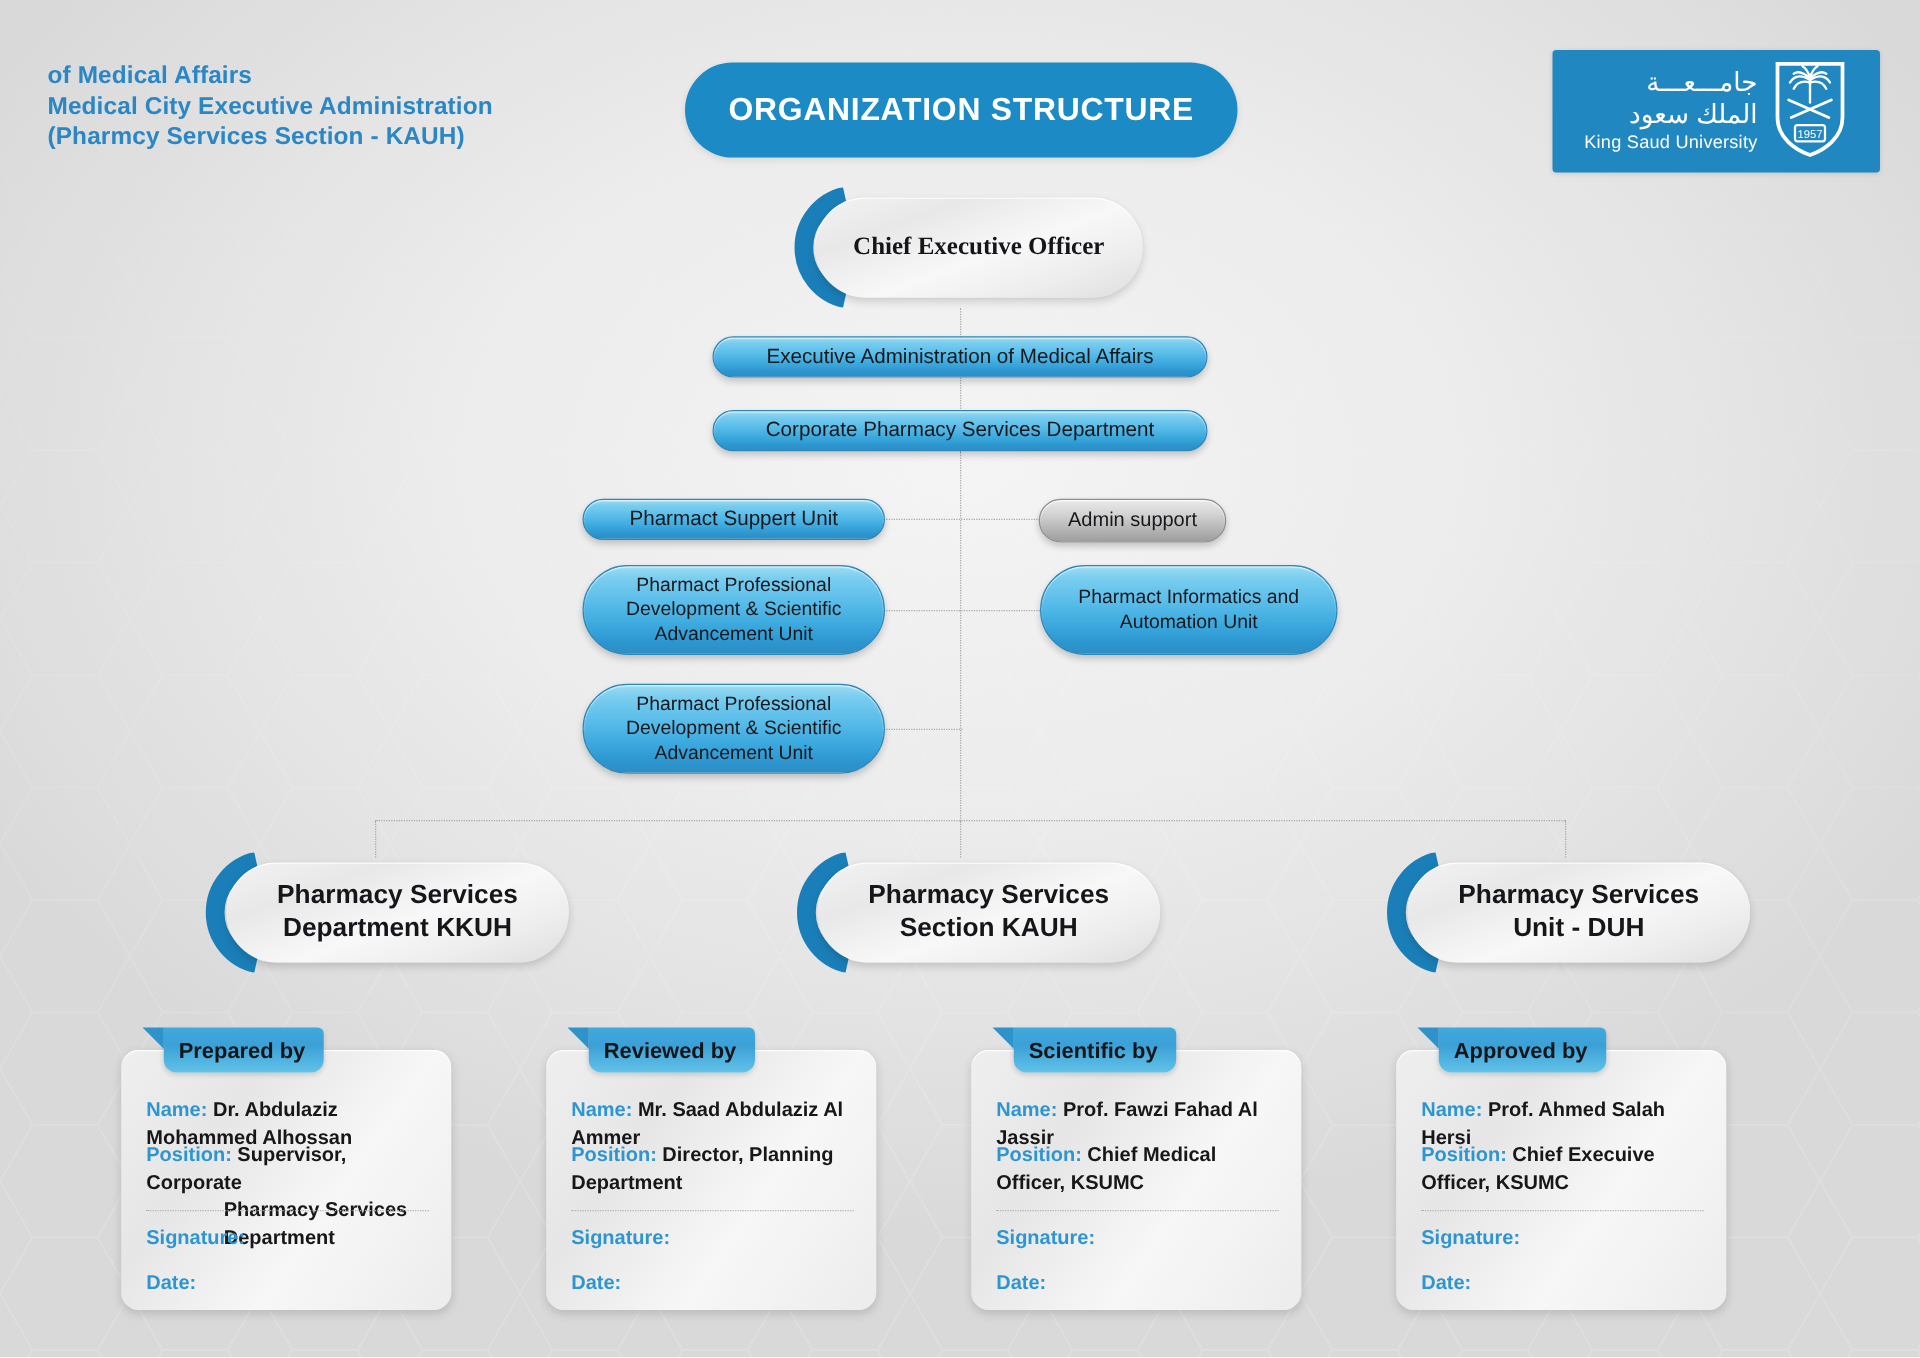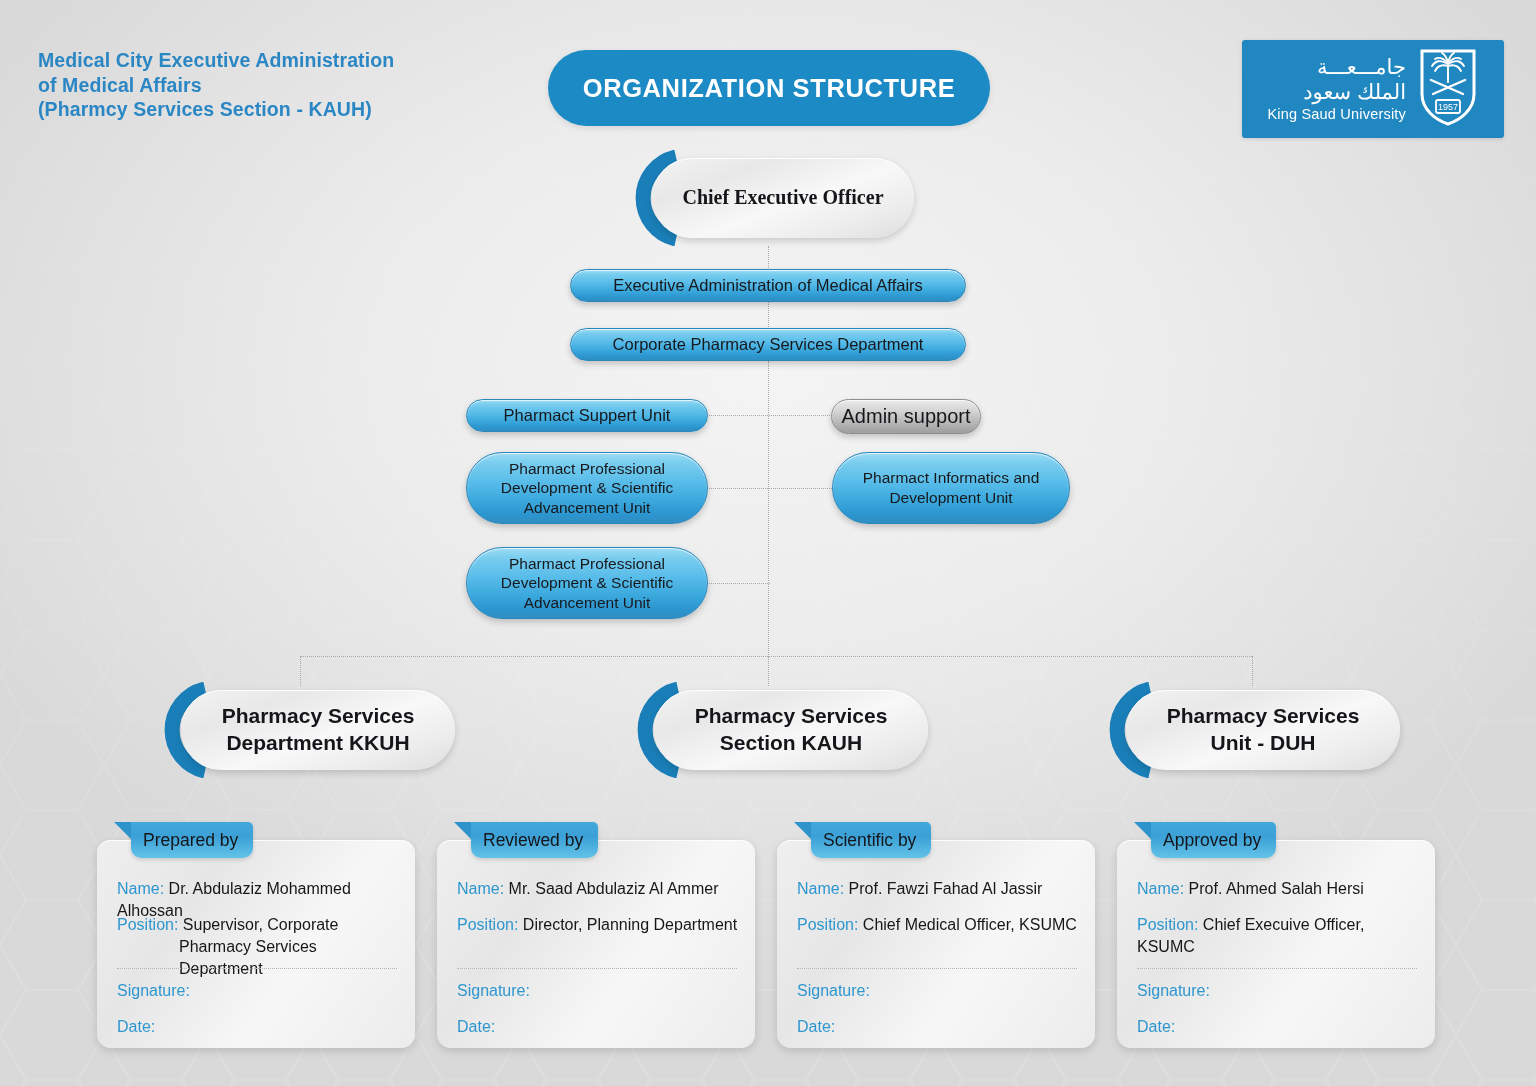--- a/index.html
+++ b/index.html
@@ -156,45 +156,46 @@
   .gpill {
     position: absolute;
     border-radius: 40px;
     background: linear-gradient(180deg, #e9e9e9 0%, #d5d5d5 32%, #b4b4b4 72%, #9e9e9e 100%);
     border: 1px solid #8e8e8e;
     box-shadow: 0 3px 6px rgba(0,0,0,.20), inset 0 1px 1px rgba(255,255,255,.85);
     display: flex;
     align-items: center;
     justify-content: center;
     color: #17181c;
-    font-size: 20px;
+    font-size: 16px;
   }
   #pill-admin { left: 831px; top: 399px; width: 148px; height: 33px; }
 
   
   .dline-v {
     position: absolute;
     width: 0;
     border-left: 1.5px dotted #a9a9ac;
   }
   .dline-h {
     position: absolute;
     height: 0;
     border-top: 1.5px dotted #a9a9ac;
   }
 
   
   .sigcard {
     position: absolute;
     top: 840px;
-    width: 318px;
+    width: 264px;
     height: 208px;
     border-radius: 14px;
     background: linear-gradient(125deg, #efefef 0%, #e6e6e6 30%, #f7f7f7 62%, #ececec 100%);
     box-shadow: 0 3px 8px rgba(0,0,0,.14), inset 0 1px 0 rgba(255,255,255,.9);
+    font-weight: bold;
   }
   #sig-1 { left: 97px; }
   #sig-2 { left: 437px; }
   #sig-3 { left: 777px; }
   #sig-4 { left: 1117px; }
 
   .sigtab {
     position: absolute;
     top: -18px;
     left: 34px;
@@ -256,22 +257,22 @@
         <stop offset="100%" stop-color="#fff" stop-opacity=".55"></stop>
       </linearGradient>
       <mask id="texmask">
         <rect x="0" y="0" width="1536" height="1086" fill="url(#texfade)"></rect>
       </mask>
     </defs>
     <rect x="0" y="0" width="1536" height="1086" fill="url(#hexpat)" mask="url(#texmask)"></rect>
   </svg>
 
   <div class="hdr-title">
+    <div>of Medical Affairs</div>
     <div>Medical City Executive Administration</div>
-    <div>of Medical Affairs</div>
     <div>(Pharmcy Services Section - KAUH)</div>
   </div>
 
   <div class="banner">ORGANIZATION STRUCTURE</div>
 
   <div class="ksu-logo">
     <div class="ksu-words">
       <div class="ksu-ar1">جامـــعـــة</div>
       <div class="ksu-ar2">الملك سعود</div>
       <div class="ksu-en">King Saud University</div>
@@ -323,21 +324,21 @@
       <path d="M50 7 A42 42 0 0 0 50 89" fill="none" stroke="#1a7fb8" stroke-width="15" stroke-linecap="butt"></path>
     </svg>
     <div class="pill">Chief Executive Officer</div>
   </div>
 
   <div class="bpill" id="pill-cpsd">Corporate Pharmacy Services Department</div>
   <div class="bpill" id="pill-eam">Executive Administration of Medical Affairs</div>
   <div class="bpill" id="pill-psu">Pharmact Suppert Unit</div>
   <div class="bpill tall" id="pill-ppd1">Pharmact Professional Development &amp; Scientific Advancement Unit</div>
   <div class="bpill tall" id="pill-ppd2">Pharmact Professional Development &amp; Scientific Advancement Unit</div>
-  <div class="bpill tall" id="pill-piau">Pharmact Informatics and Development Unit</div>
+  <div class="bpill tall" id="pill-piau">Pharmact Informatics and Automation Unit</div>
 
   <div class="gpill" id="pill-admin">Admin support</div>
 
   <div class="cnode btm-node" id="node-kkuh">
     <svg class="arc" viewBox="0 0 64 96" preserveAspectRatio="none">
       <path d="M50 7 A42 42 0 0 0 50 89" fill="none" stroke="#1a7fb8" stroke-width="15" stroke-linecap="butt"></path>
     </svg>
     <div class="pill">
       <span>
         <span>Pharmacy Services</span><br>

